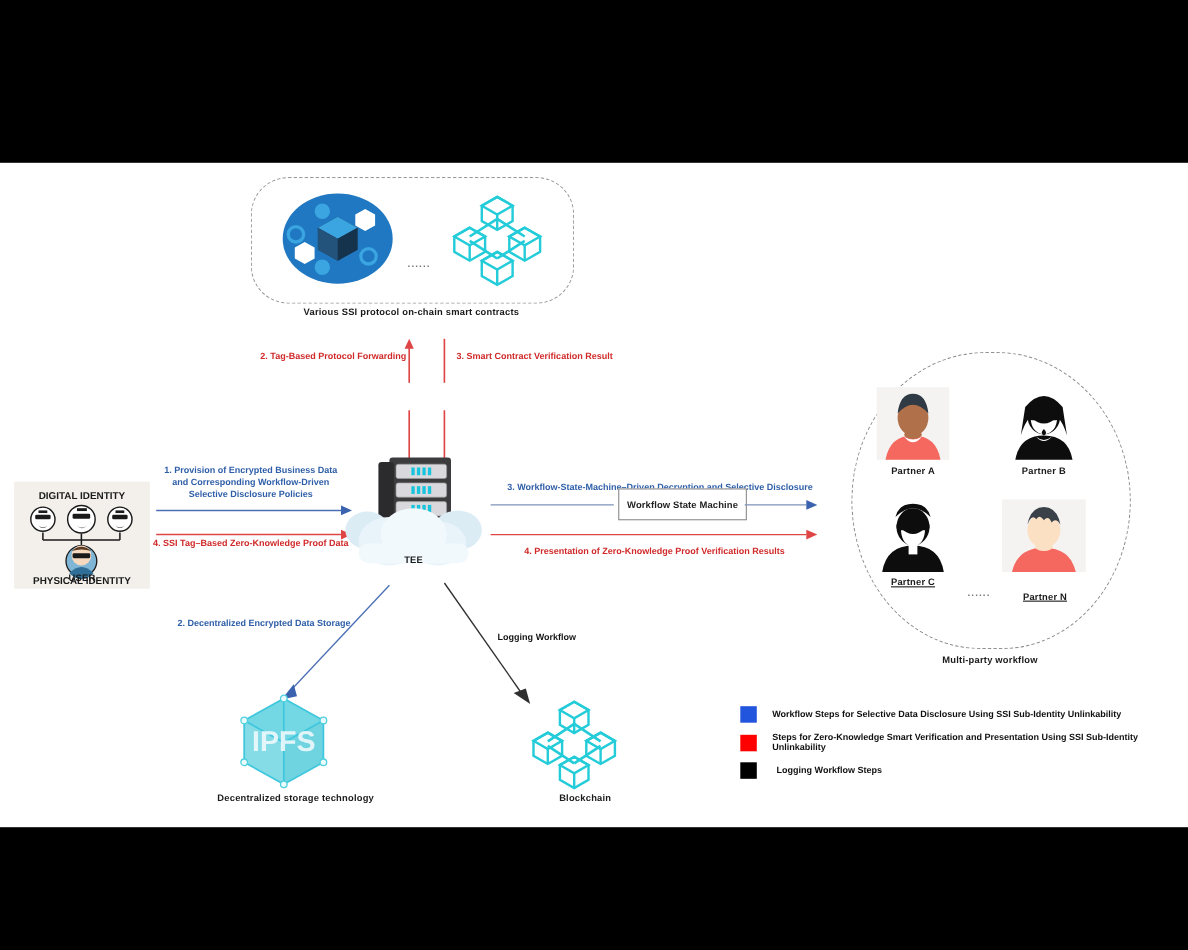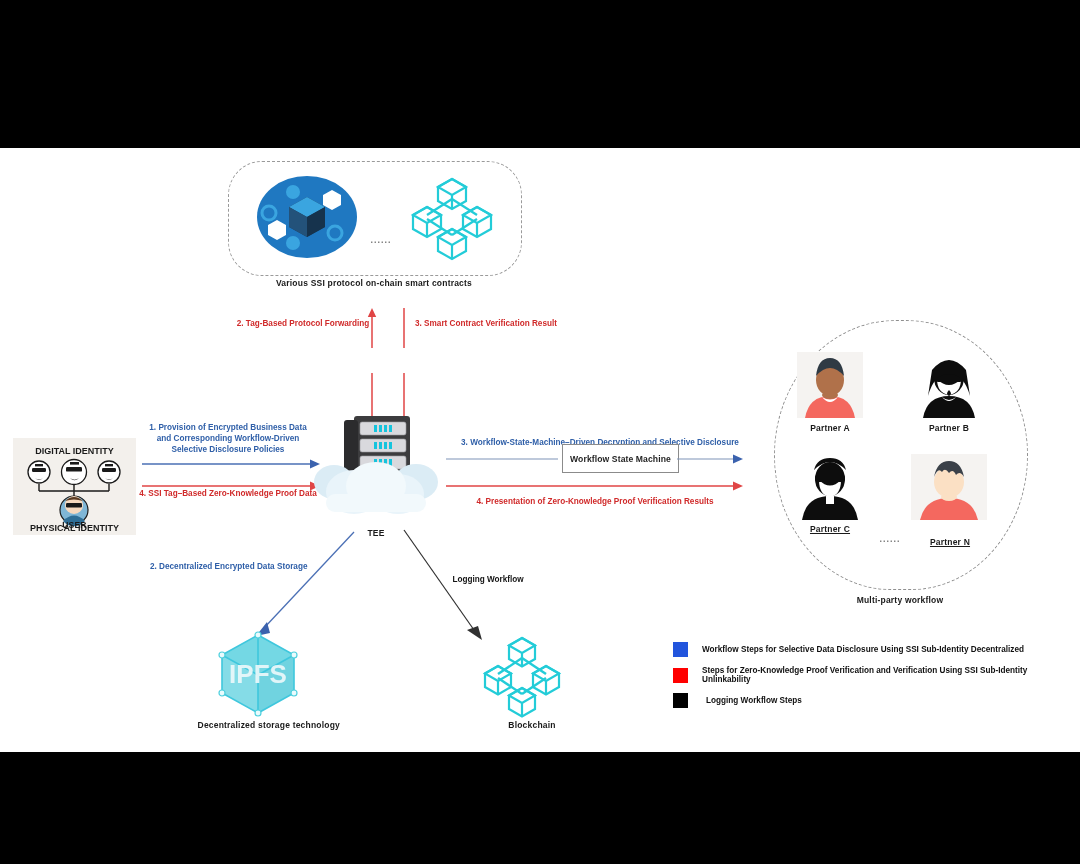--- a/index.html
+++ b/index.html
@@ -201,21 +201,21 @@
         <g>
           <ellipse cx="22" cy="72" rx="20" ry="17" fill="#dbecf5"></ellipse>
           <ellipse cx="104" cy="72" rx="22" ry="18" fill="#dbecf5"></ellipse>
           <ellipse cx="42" cy="82" rx="28" ry="22" fill="#e9f4fa"></ellipse>
           <ellipse cx="86" cy="84" rx="26" ry="20" fill="#e9f4fa"></ellipse>
           <ellipse cx="64" cy="76" rx="30" ry="24" fill="#f2f9fc"></ellipse>
           <rect x="14" y="84" width="100" height="18" rx="9" fill="#f2f9fc"></rect>
         </g>
       </svg>
     </div>
-    <div class="cap abs" style="left:312px;top:380px;width:128px;">TEE</div>
+    <div class="cap abs" style="left:312px;top:356px;width:128px;">TEE</div>
 
     <div class="lbl blue abs" style="left:440px;top:275px;width:320px;margin-top:14px;">3. Workflow-State-Machine–Driven Decryption and Selective Disclosure</div>
 
     <div class="abs" style="left:446px;top:305px;width:112px;height:12px;">
       <svg width="112" height="12" viewBox="0 0 112 12">
           <line x1="0" y1="6" x2="112" y2="6" stroke="#7e93b8" stroke-width="1.2"></line>
         </svg>
     </div>
     <div class="box abs" style="left:562px;top:296px;width:115px;height:27px;">Workflow State Machine</div>
     <div class="abs" style="left:677px;top:305px;width:66px;height:12px;">
@@ -283,21 +283,21 @@
         <path d="M9 66 q5 -22 29 -22 q24 0 29 22 z" fill="#f4685f"></path>
         <ellipse cx="38" cy="28" rx="15" ry="16" fill="#fbe0c4"></ellipse>
         <path d="M23 23 q3 -16 15 -16 q12 0 15 16 q-4 -7 -8 -2 q-3 -7 -7 -2 q-4 -6 -7 -1 q-4 -5 -8 5z" fill="#3b4149"></path>
         <ellipse cx="38" cy="43" rx="8" ry="4" fill="#fbe0c4"></ellipse>
       </svg>
     </div>
     <div class="cap abs" style="left:910px;top:389px;width:80px;text-decoration:underline;">Partner N</div>
 
     <div class="cap abs" style="left:774px;top:447px;width:252px;">Multi-party workflow</div>
 
-    <div class="lbl blue abs" style="left:150px;top:413px;width:180px;text-align:left;">2. Decentralized Encrypted Data Storage</div>
+    <div class="lbl blue abs" style="left:150px;top:413px;width:180px;text-align:center;">2. Decentralized Encrypted Data Storage</div>
     <div class="abs" style="left:250px;top:380px;width:110px;height:112px;">
       <svg width="110" height="112" viewBox="0 0 110 112">
         <line x1="104" y1="4" x2="14" y2="100" stroke="#4a6fb5" stroke-width="1.2"></line>
         <path d="M6 108 l14 -3 l-3 -11 z" fill="#3b62ae"></path>
       </svg>
     </div>
     <div class="abs" style="left:214px;top:483px;width:88px;height:84px;">
       <svg width="88" height="84" viewBox="0 0 88 84">
         <g>
           <path d="M44 4 L80 24 L80 62 L44 82 L8 62 L8 24 Z" fill="#5fd6e3" opacity=".30"></path>
@@ -359,25 +359,25 @@
               <path d="M0 15 L0 28.5"></path>
             </g>
         </g>
       </svg>
     </div>
     <div class="cap abs" style="left:474px;top:572px;width:116px;">Blockchain</div>
 
     <div class="abs" style="left:673px;top:494px;width:400px;">
       <div class="legend-row">
         <span class="sw" style="background:#2255dd;"></span>
-        <span class="legend-txt">Workflow Steps for Selective Data Disclosure Using SSI Sub-Identity Decentralized</span>
+        <span class="legend-txt">Workflow Steps for Selective Data Disclosure Using SSI Sub-Identity Unlinkability</span>
       </div>
       <div class="legend-row">
         <span class="sw" style="background:#ff0000;"></span>
-        <span class="legend-txt">Steps for Zero-Knowledge Proof Verification and Verification Using SSI Sub-Identity Unlinkability</span>
+        <span class="legend-txt">Steps for Zero-Knowledge Smart Verification and Presentation Using SSI Sub-Identity Unlinkability</span>
       </div>
       <div class="legend-row">
         <span class="sw" style="background:#000000;"></span>
         <span class="legend-txt" style="margin-left:4px;">Logging Workflow Steps</span>
       </div>
     </div>
 
   </div>
 </div>
 

